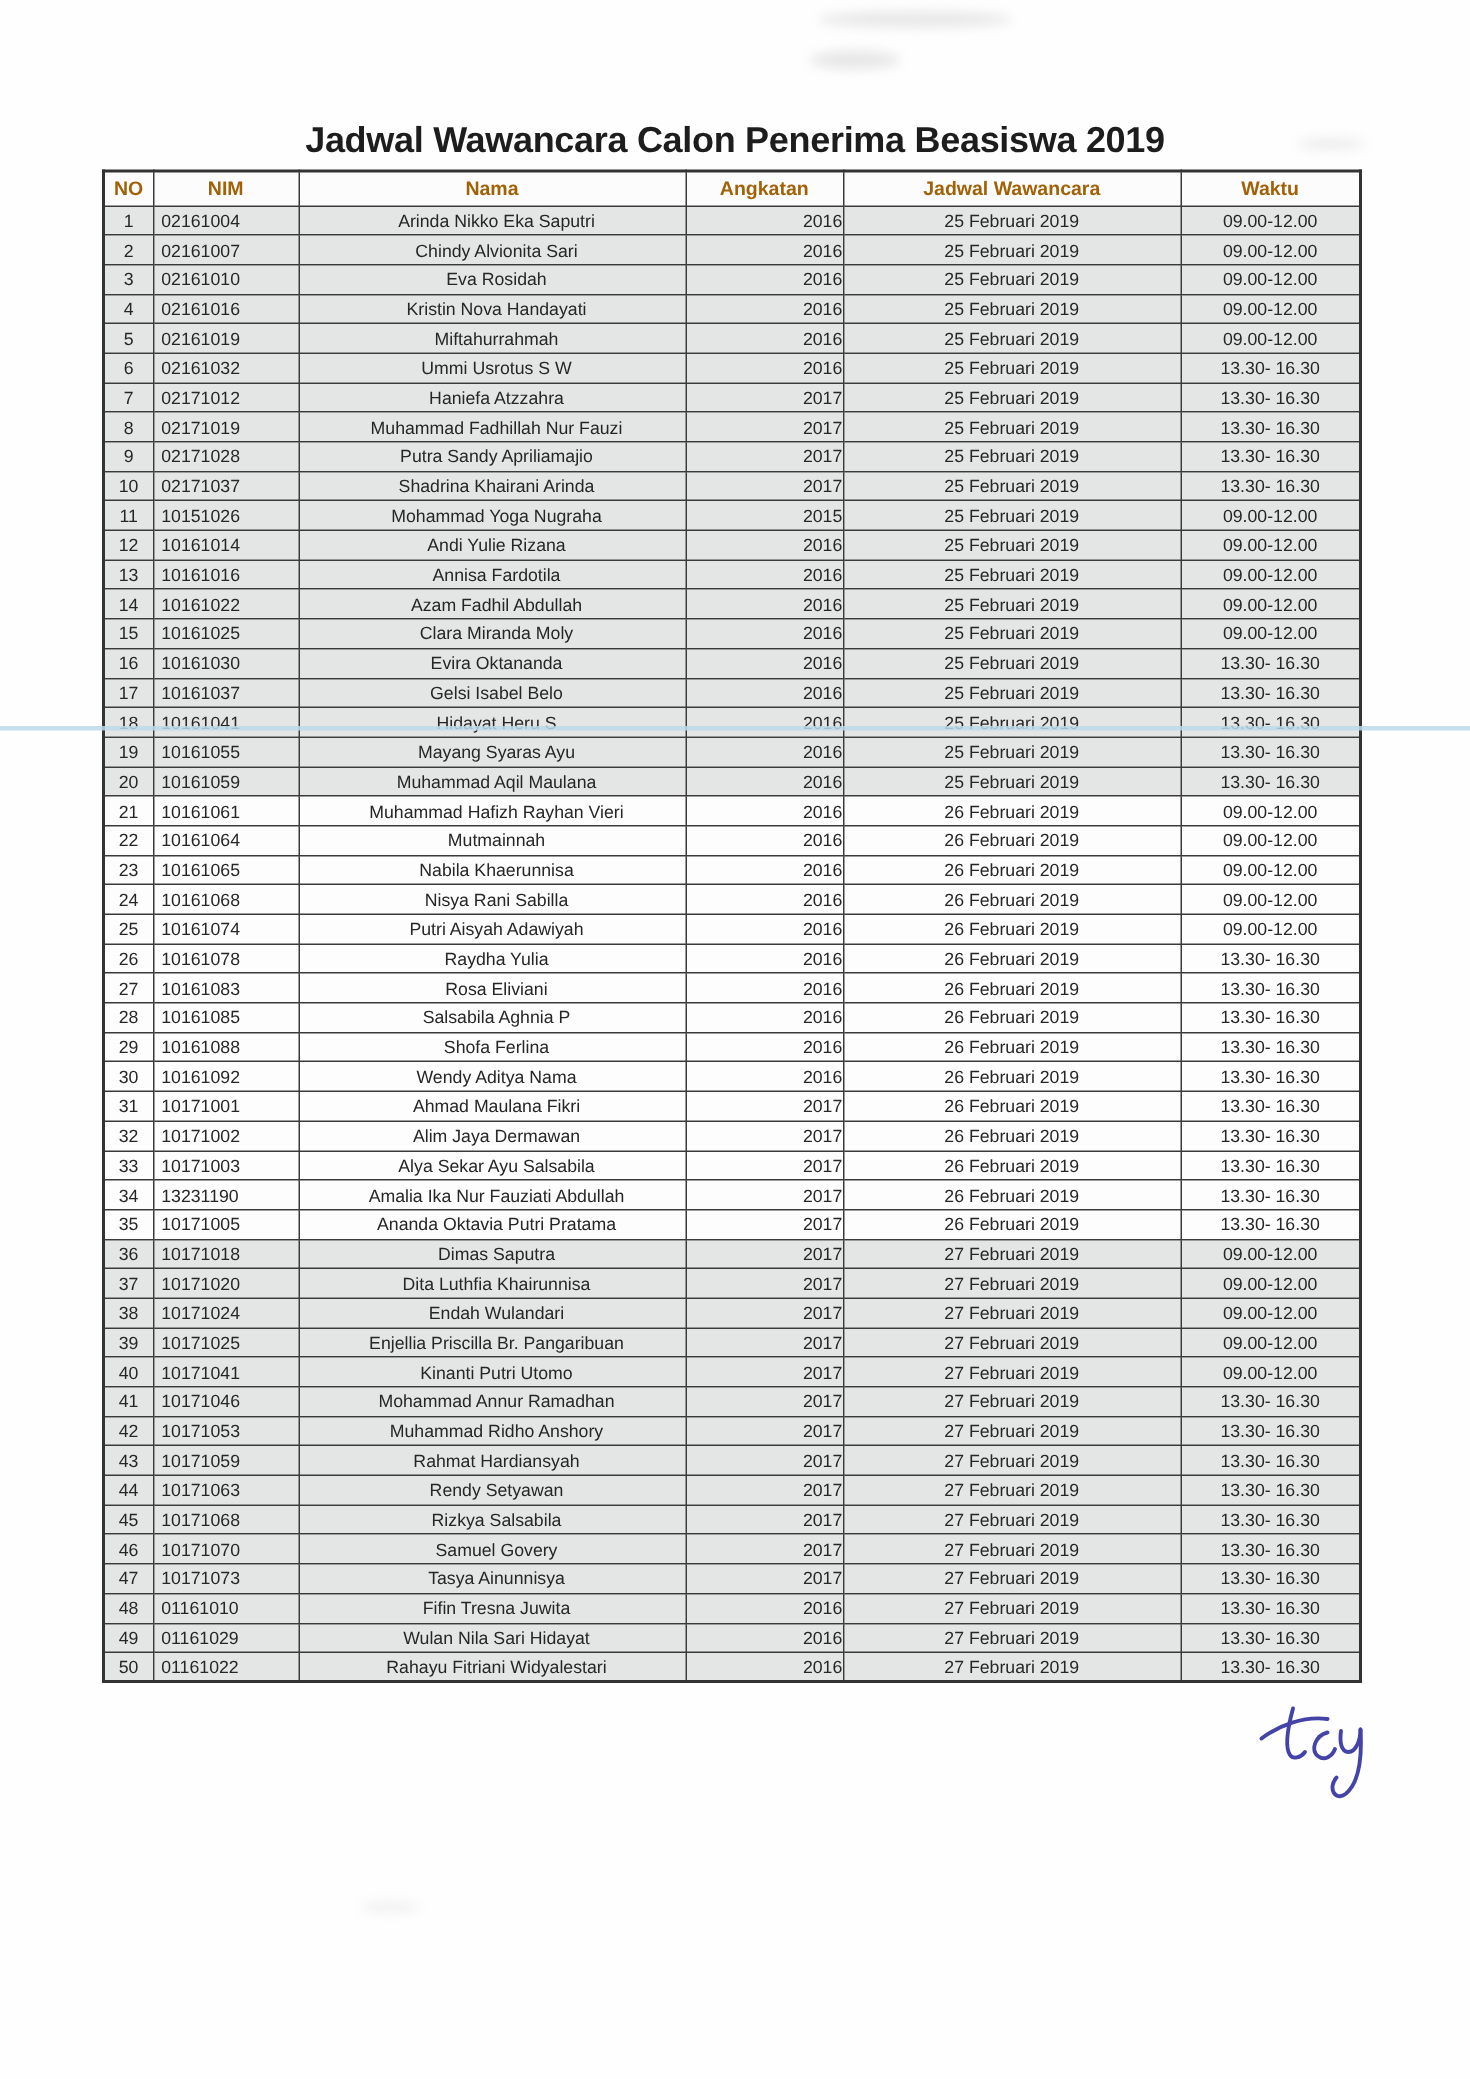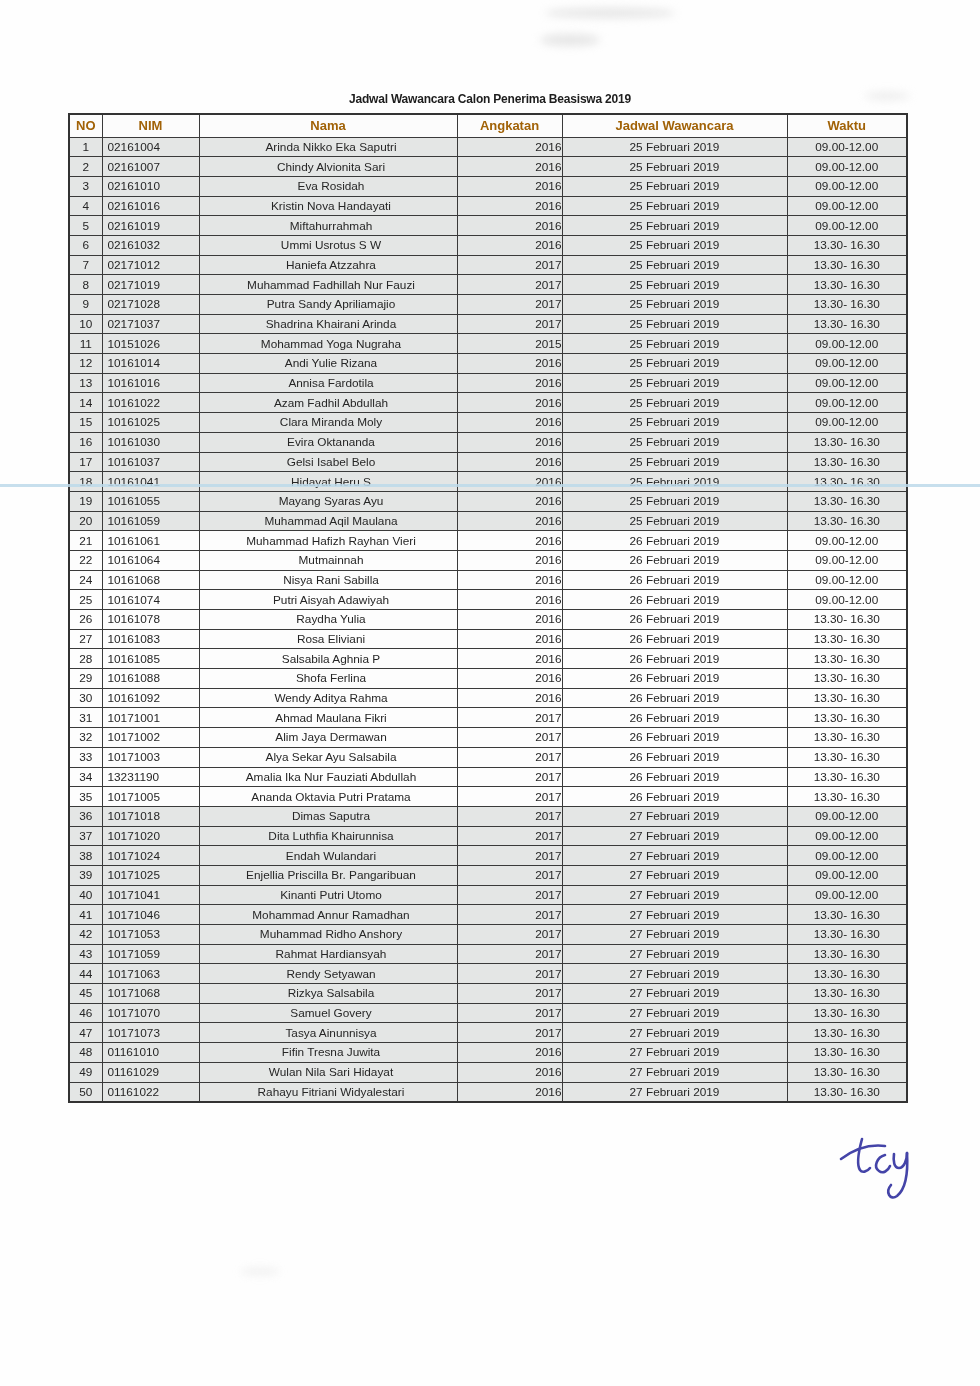--- a/index.html
+++ b/index.html
@@ -13,23 +13,23 @@
   .page { position:absolute; inset:0; background:#fefefe; }
 
   
   .smudge { position:absolute; background:#e6e6e6; border-radius:50%; filter:blur(4px); }
   .smudge.s1 { left:545px; top:8px;  width:130px; height:10px; }
   .smudge.s2 { left:540px; top:34px; width:60px;  height:12px; }
   .smudge.s3 { left:865px; top:92px; width:45px;  height:8px; opacity:.7; }
   .smudge.s4 { left:240px; top:1268px; width:40px; height:7px; opacity:.6; }
 
   .page-title {
-    position:absolute; top:92px; left:0; width:980px;
+    position:absolute; top:80px; left:0; width:980px;
     text-align:center;
-    font-size:12px; font-weight:bold; letter-spacing:-0.2px;
+    font-size:24px; font-weight:bold; letter-spacing:-0.2px;
     color:#1d1d1d;
   }
 
   table.schedule {
     position:absolute; left:68px; top:113px; width:838px;
     border-collapse:collapse; table-layout:fixed;
     background:#fdfdfd;
   }
   table.schedule th, table.schedule td {
     border:1.6px solid #3a3a3a;
@@ -260,20 +260,28 @@
   </tr>
         <tr>
     <td class="c-no">22</td>
     <td class="c-nim">10161064</td>
     <td class="c-nama">Mutmainnah</td>
     <td class="c-angkatan">2016</td>
     <td class="c-jadwal">26 Februari 2019</td>
     <td class="c-waktu">09.00-12.00</td>
   </tr>
         <tr>
+    <td class="c-no">23</td>
+    <td class="c-nim">10161065</td>
+    <td class="c-nama">Nabila Khaerunnisa</td>
+    <td class="c-angkatan">2016</td>
+    <td class="c-jadwal">26 Februari 2019</td>
+    <td class="c-waktu">09.00-12.00</td>
+  </tr>
+        <tr>
     <td class="c-no">24</td>
     <td class="c-nim">10161068</td>
     <td class="c-nama">Nisya Rani Sabilla</td>
     <td class="c-angkatan">2016</td>
     <td class="c-jadwal">26 Februari 2019</td>
     <td class="c-waktu">09.00-12.00</td>
   </tr>
         <tr>
     <td class="c-no">25</td>
     <td class="c-nim">10161074</td>
@@ -310,21 +318,21 @@
     <td class="c-no">29</td>
     <td class="c-nim">10161088</td>
     <td class="c-nama">Shofa Ferlina</td>
     <td class="c-angkatan">2016</td>
     <td class="c-jadwal">26 Februari 2019</td>
     <td class="c-waktu">13.30- 16.30</td>
   </tr>
         <tr>
     <td class="c-no">30</td>
     <td class="c-nim">10161092</td>
-    <td class="c-nama">Wendy Aditya Rahma</td>
+    <td class="c-nama">Wendy Aditya Nama</td>
     <td class="c-angkatan">2016</td>
     <td class="c-jadwal">26 Februari 2019</td>
     <td class="c-waktu">13.30- 16.30</td>
   </tr>
         <tr>
     <td class="c-no">31</td>
     <td class="c-nim">10171001</td>
     <td class="c-nama">Ahmad Maulana Fikri</td>
     <td class="c-angkatan">2017</td>
     <td class="c-jadwal">26 Februari 2019</td>

